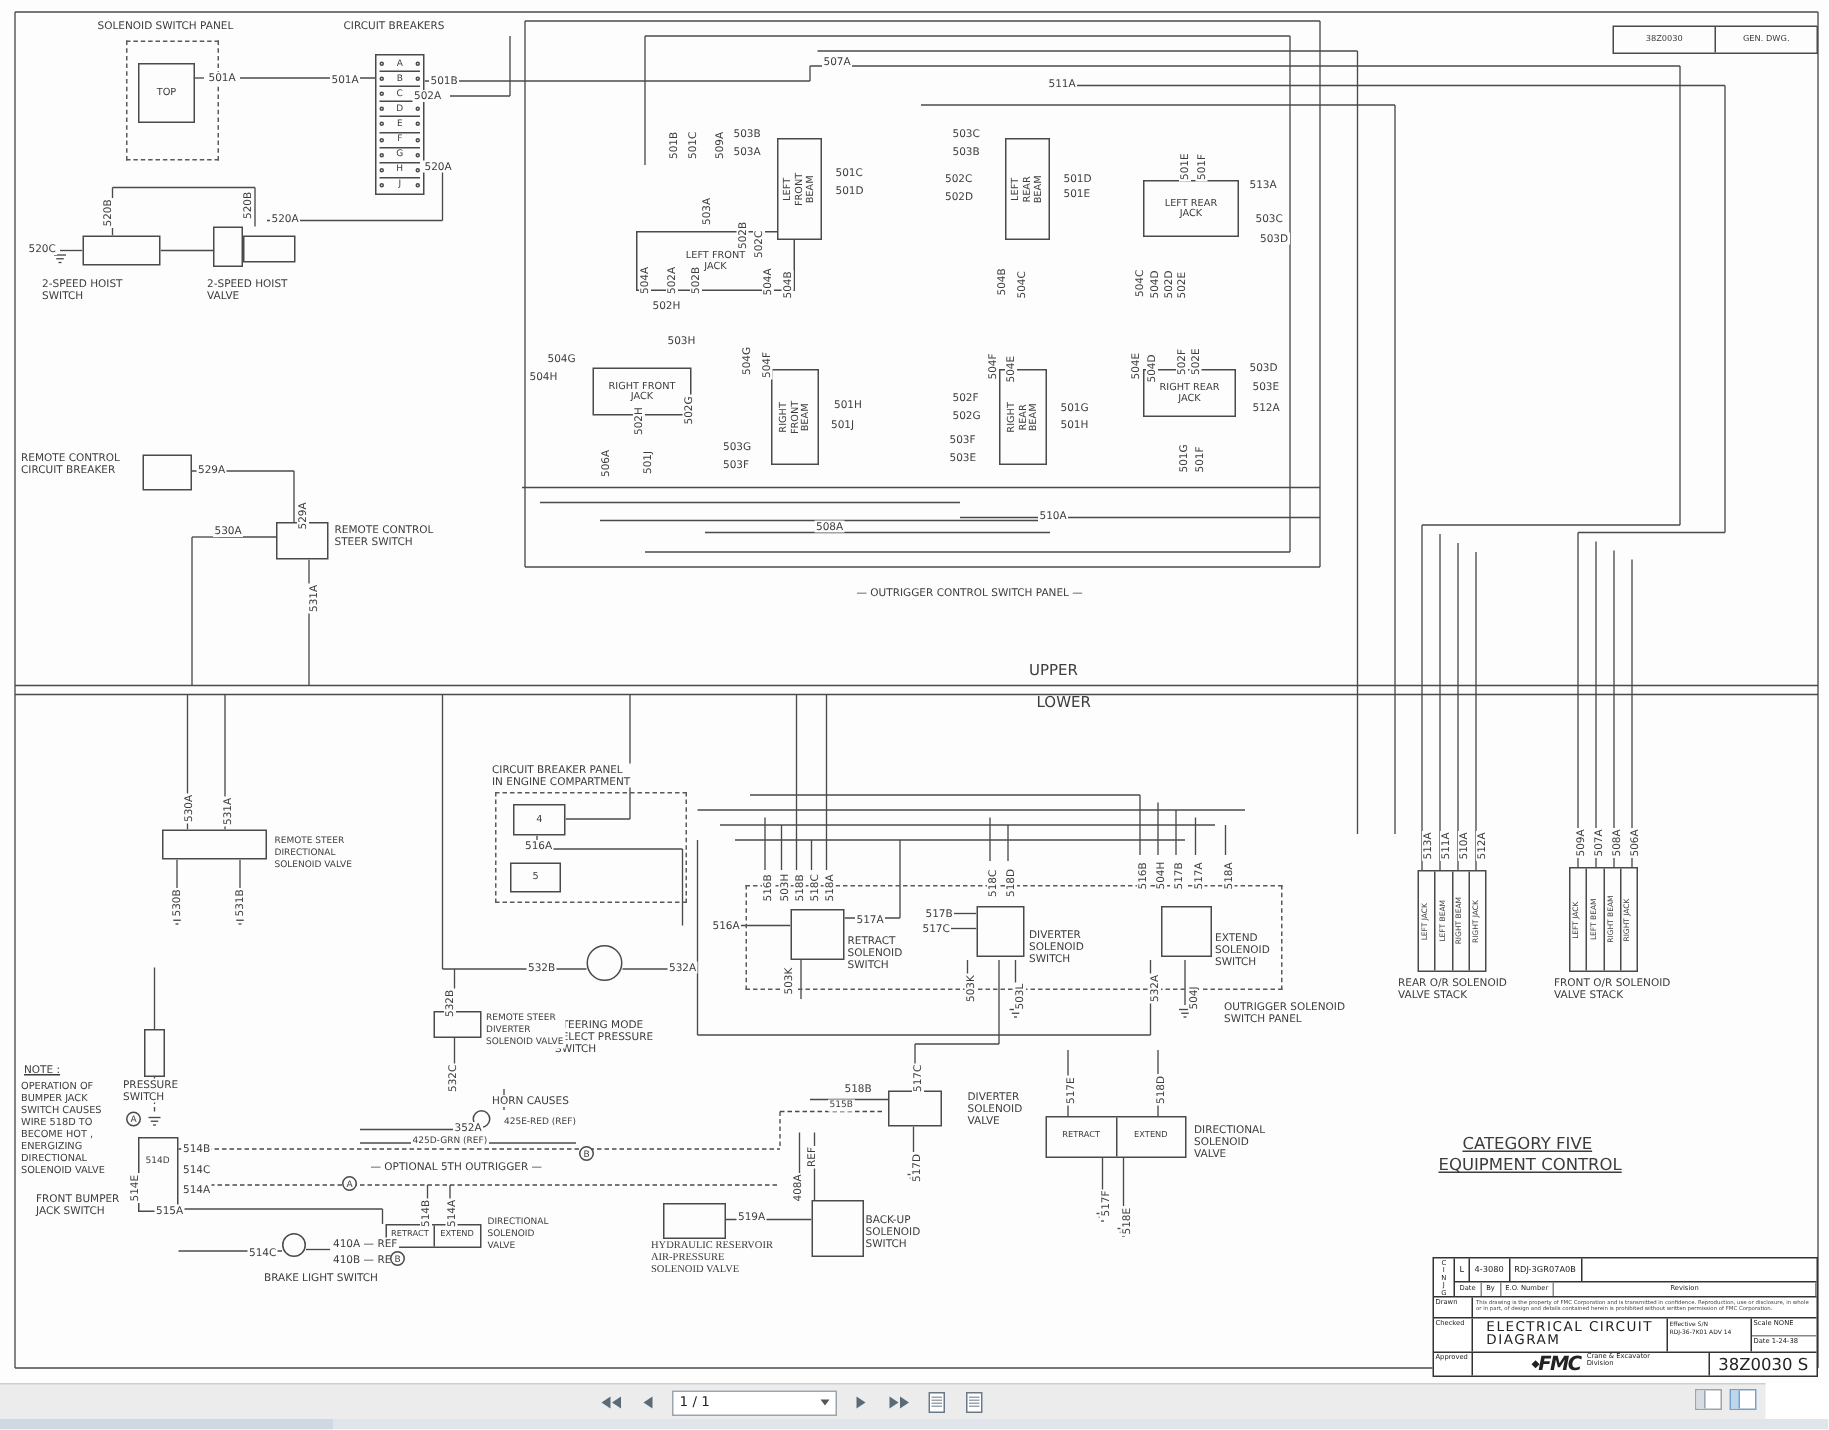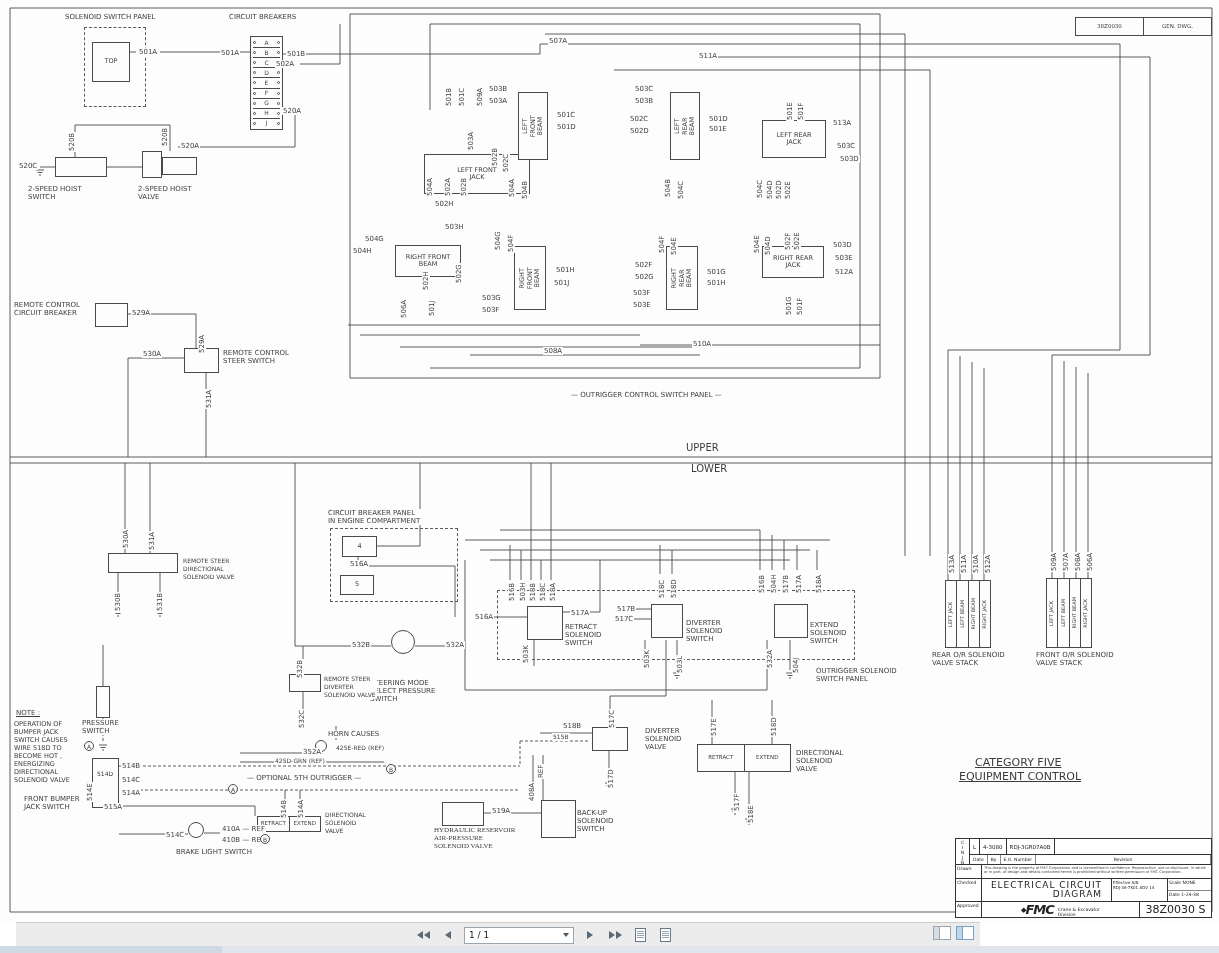--- a/index.html
+++ b/index.html
@@ -50,36 +50,36 @@
   .tb-rev { flex:1; display:flex; flex-direction:column; }
   .tb-rev-entry { flex:1; display:flex; border-bottom:1px solid #333; }
   .tb-rev-entry span { border-right:1px solid #333; padding:1px 3px; font-size:5.5px; display:flex; align-items:center; }
   .tb-rev-head { height:9px; display:flex; }
   .tb-rev-head span { border-right:1px solid #888; padding:0 3px; font-size:4.5px; display:flex; align-items:center; }
   .tb-row { display:flex; border-bottom:1px solid #333; }
   .tb-role { width:26px; border-right:1px solid #333; font-size:4.5px; padding:1px; }
   .tb-legal { flex:1; font-size:3.6px; line-height:4px; padding:1px 2px; color:#444; overflow:hidden; height:13px; }
   .tb-checked { height:23px; }
   .tb-title { flex:1; display:flex; align-items:center; justify-content:center;
-    font-size:9px; line-height:9px; letter-spacing:1px; white-space:pre-line; text-align:right; }
+    font-size:9px; line-height:9px; letter-spacing:1px; white-space:pre-line; text-align:left; }
   .tb-eff { width:56px; border-left:1px solid #333; font-size:4px; line-height:5px;
     padding:1px; white-space:pre-line; }
   .tb-scale { width:44px; border-left:1px solid #333; display:flex; flex-direction:column; }
   .tb-scale span { flex:1; font-size:4.5px; padding:1px; border-bottom:1px solid #888; }
   .tb-scale span:last-child { border-bottom:none; }
   .tb-approved { flex:1; border-bottom:none; }
-  .tb-fmc { flex:1; display:flex; align-items:flex-end; justify-content:center; gap:4px; }
+  .tb-fmc { flex:1; display:flex; align-items:flex-start; justify-content:center; gap:4px; }
   .fmc-logo { font-weight:bold; font-style:italic; font-size:13px; letter-spacing:-1px; }
   .fmc-logo::before { content:"◆"; font-size:7px; font-style:normal; vertical-align:2px; }
   .fmc-div { font-size:4.5px; line-height:5px; white-space:pre-line; }
   .tb-number { width:72px; border-left:1px solid #333; display:flex; align-items:center;
     justify-content:center; font-size:11px; }
 
   
-  .toolbar { position:absolute; left:16px; top:922px; width:964px; height:24px;
+  .toolbar { position:absolute; left:0; top:922px; width:1177px; height:24px;
     background:#ececec; border-top:1px solid #cfcfcf; z-index:6; }
   .tb-nav { position:absolute; left:398px; top:0; height:24px; display:flex; align-items:center; gap:7px; }
   .tb-btn { width:18px; height:18px; display:flex; align-items:center; justify-content:center; cursor:pointer; }
   .arrL { width:0; height:0; border-top:4.5px solid transparent; border-bottom:4.5px solid transparent; border-right:6px solid #5a6a77; }
   .arrR { width:0; height:0; border-top:4.5px solid transparent; border-bottom:4.5px solid transparent; border-left:6px solid #5a6a77; }
   .dbl { display:flex; gap:1px; }
   .pagebox { width:110px; height:17px; background:#fff; border:1px solid #9aa5ad;
     display:flex; align-items:center; font-size:9px; color:#222; padding:0 4px; justify-content:space-between; }
   .caret { width:0; height:0; border-left:3.5px solid transparent; border-right:3.5px solid transparent; border-top:4.5px solid #555; }
   .docicon { width:11px; height:14px; border:1px solid #6b7885; background:#fff; position:relative; }
@@ -486,21 +486,21 @@
       <div class="box" style="left: 162px; top: 157px; width: 35px; height: 18px;"></div>
       <div class="box" style="left: 424px; top: 110px; width: 106px; height: 40px; margin-top: 44px;"><span>LEFT FRONT
 JACK</span></div>
       <div class="box" style="left: 518px; top: 92px; width: 30px; height: 68px;"><span class="vtext">LEFT FRONT
 BEAM</span></div>
       <div class="box" style="left: 670px; top: 92px; width: 30px; height: 68px;"><span class="vtext">LEFT REAR
 BEAM</span></div>
       <div class="box" style="left: 762px; top: 120px; width: 64px; height: 38px;"><span>LEFT REAR
 JACK</span></div>
       <div class="box" style="left: 395px; top: 245px; width: 66px; height: 32px;"><span>RIGHT FRONT
-BEAM</span></div>
+JACK</span></div>
       <div class="box" style="left: 514px; top: 246px; width: 32px; height: 64px;"><span class="vtext">RIGHT FRONT
 BEAM</span></div>
       <div class="box" style="left: 666px; top: 246px; width: 32px; height: 64px;"><span class="vtext">RIGHT REAR
 BEAM</span></div>
       <div class="box" style="left: 762px; top: 246px; width: 62px; height: 32px;"><span>RIGHT REAR
 JACK</span></div>
       <div class="box" style="left: 95px; top: 303px; width: 33px; height: 24px;"></div>
       <div class="box" style="left: 184px; top: 348px; width: 35px; height: 25px;"></div>
       <div class="box" style="left: 108px; top: 553px; width: 70px; height: 20px;"></div>
       <div class="box dash" style="left: 330px; top: 528px; width: 128px; height: 74px;"></div>

